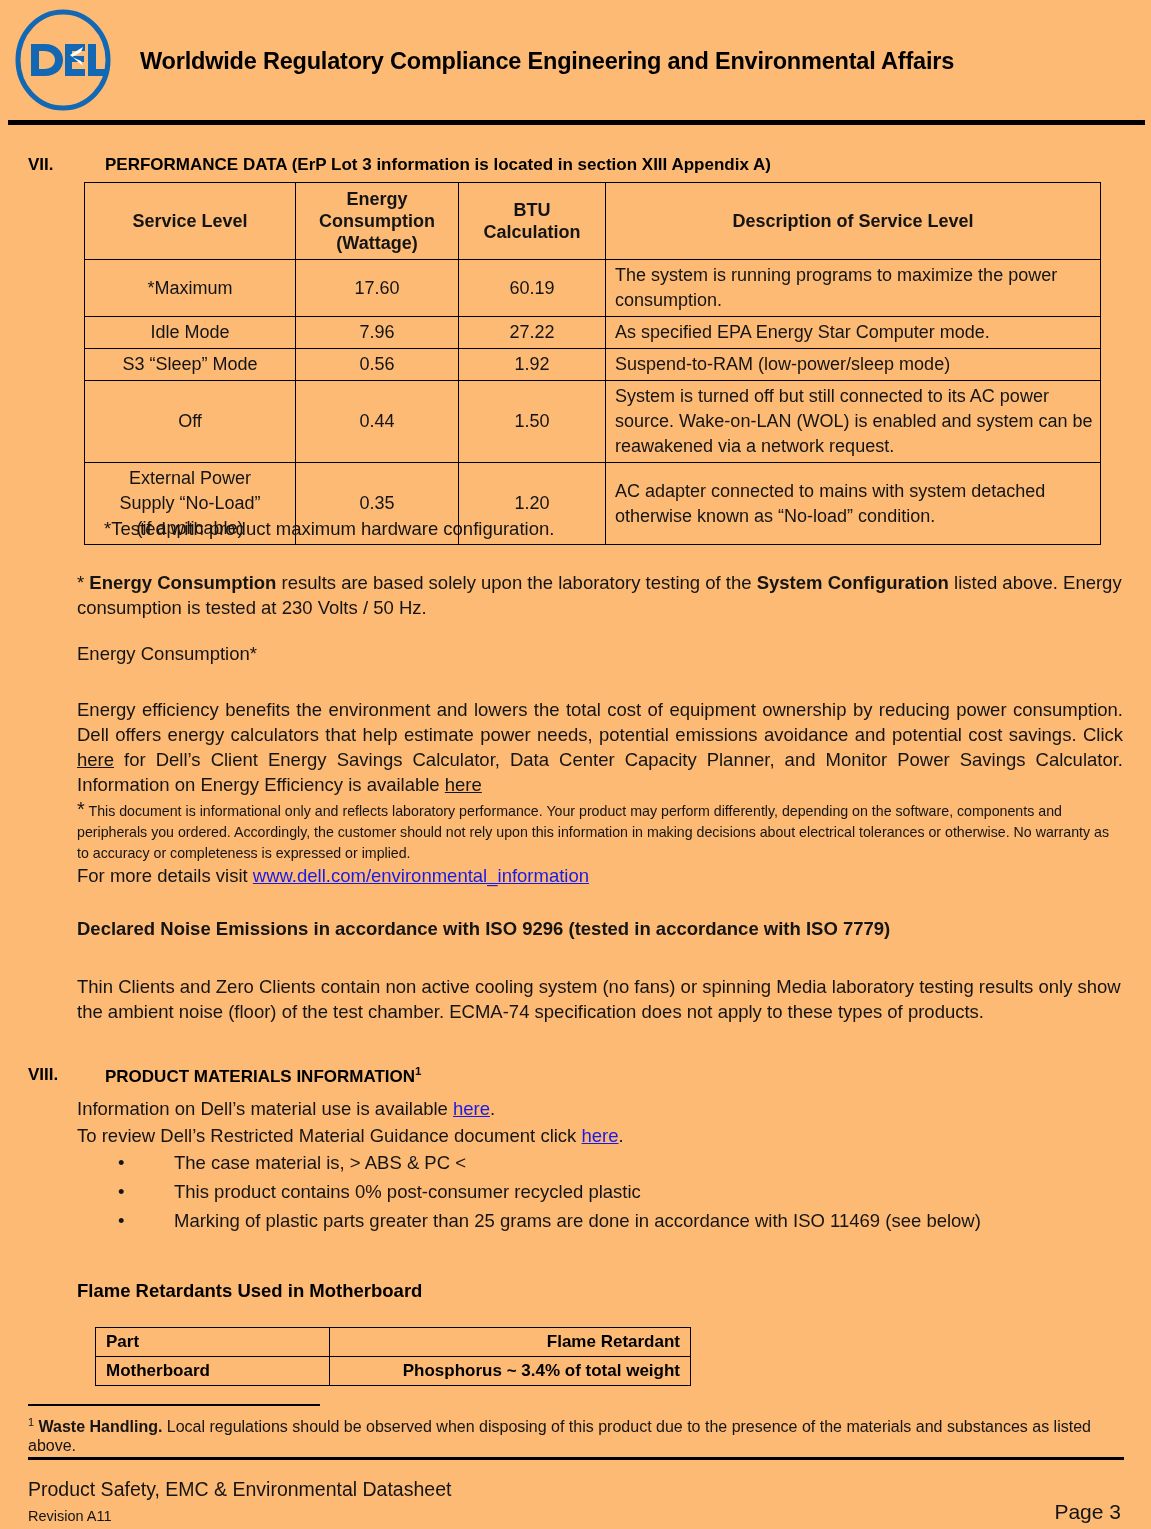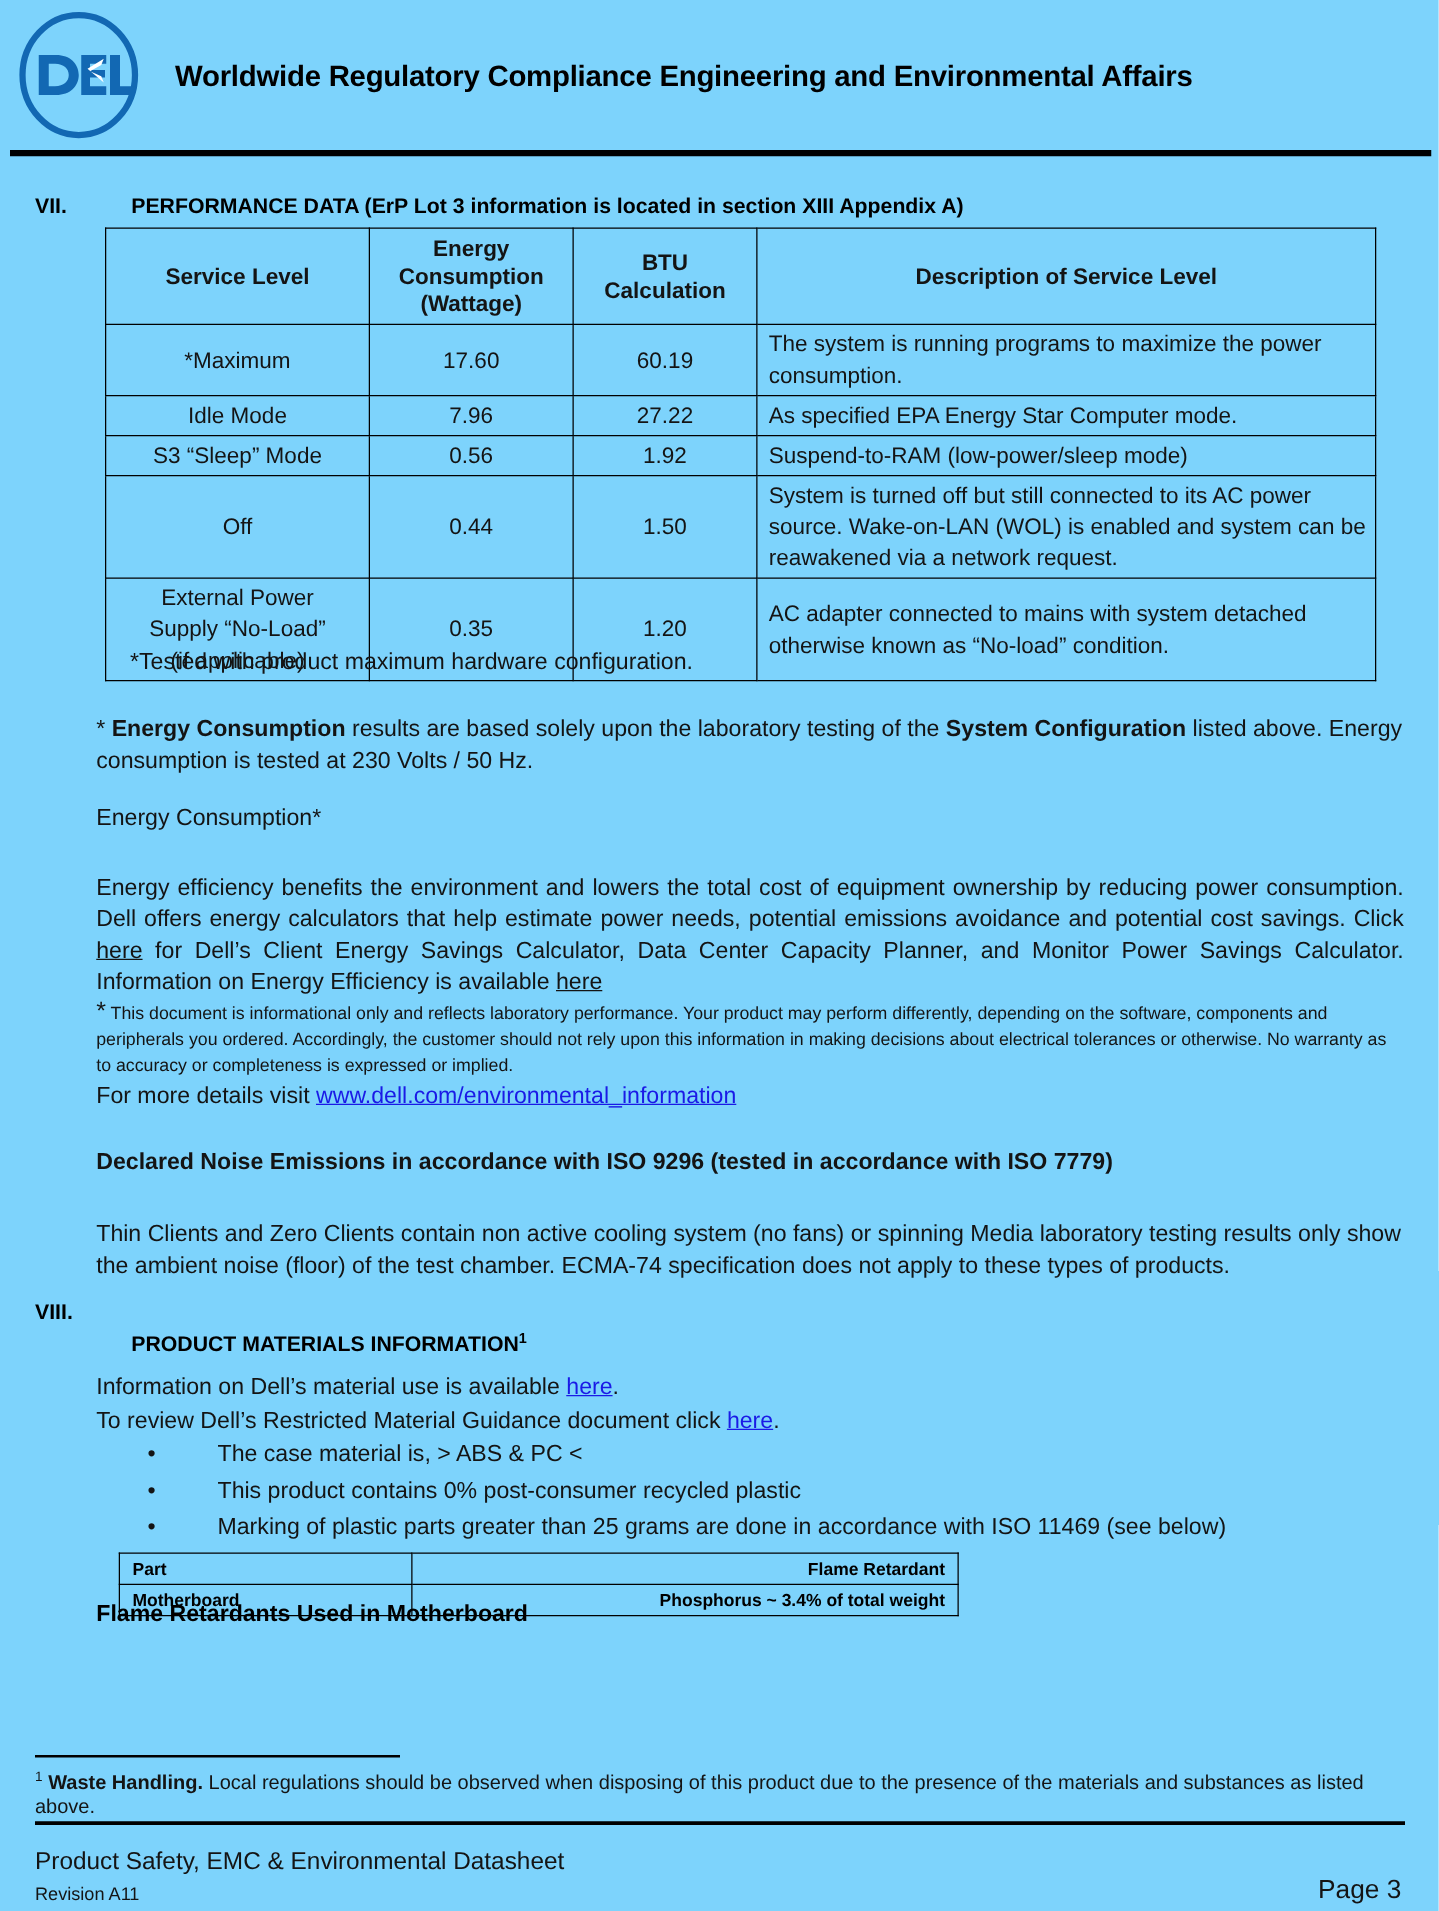--- a/index.html
+++ b/index.html
@@ -9,21 +9,21 @@
   }
   body {
     font-family: "Liberation Sans", sans-serif;
     color: #000000;
   }
   #page {
     position: relative;
     width: 1151px;
     height: 1529px;
     margin: 0 auto;
-    background: #7dd3fc;
+    background: #fdba74;
     overflow: hidden;
     text-decoration: underline;
   }
 
   
   .header {
     position: absolute;
     left: 0; top: 0;
     width: 1151px;
     height: 124px;
@@ -139,21 +139,21 @@
   }
   .box-filled {
     display: inline-block;
     width: 14px; height: 19px;
     background: #000;
     vertical-align: -3px;
     margin: 0 4px 0 6px;
   }
 
   
-  #flame-table { left: 95px; top: 1242px; width: 672px; font-size: 14px; }
+  #flame-table { left: 95px; top: 1327px; width: 596px; font-size: 17px; }
   #flame-table td {
     font-weight: bold;
     padding: 4px 10px;
     color: #000;
   }
   #flame-table td.part { width: 213px; text-align: left; }
   #flame-table td.fr   { text-align: right; }
 
   
   .footnote-rule {
@@ -297,21 +297,21 @@
   </div>
 
   <div class="para" style="left:77px; top:863px;">
     <span>For more details visit </span><a href="#" class="link-blue">www.dell.com/environmental_information</a>
   </div>
 
   <div class="para bold" style="left:77px; top:916px; width:1046px; font-size:18.5px;">Declared Noise Emissions in accordance with ISO 9296 (tested in accordance with ISO 7779)</div>
 
   <div class="para" style="left:77px; top:974px; width:1053px;">Thin Clients and Zero Clients contain non active cooling system (no fans) or spinning Media laboratory testing results only show the ambient noise (floor) of the test chamber.  ECMA-74 specification does not apply to these types of products.</div>
 
-  <div class="sect-num" style="left:28px; top:1040px;">VIII.</div>
+  <div class="sect-num" style="left:28px; top:1065px;">VIII.</div>
   <div class="sect-title" style="left:105px; top:1065px;">
     <span>PRODUCT MATERIALS INFORMATION</span><span class="sup">1</span>
   </div>
 
   <div class="para" style="left:77px; top:1123px;">
     <span>To review Dell’s Restricted Material Guidance document click </span><a href="#" class="link-blue">here</a><span>.</span>
   </div>
 
   <div class="para" style="left:77px; top:1096px;">
     <span>Information on Dell’s material use is available </span><a href="#" class="link-blue">here</a><span>.</span>

